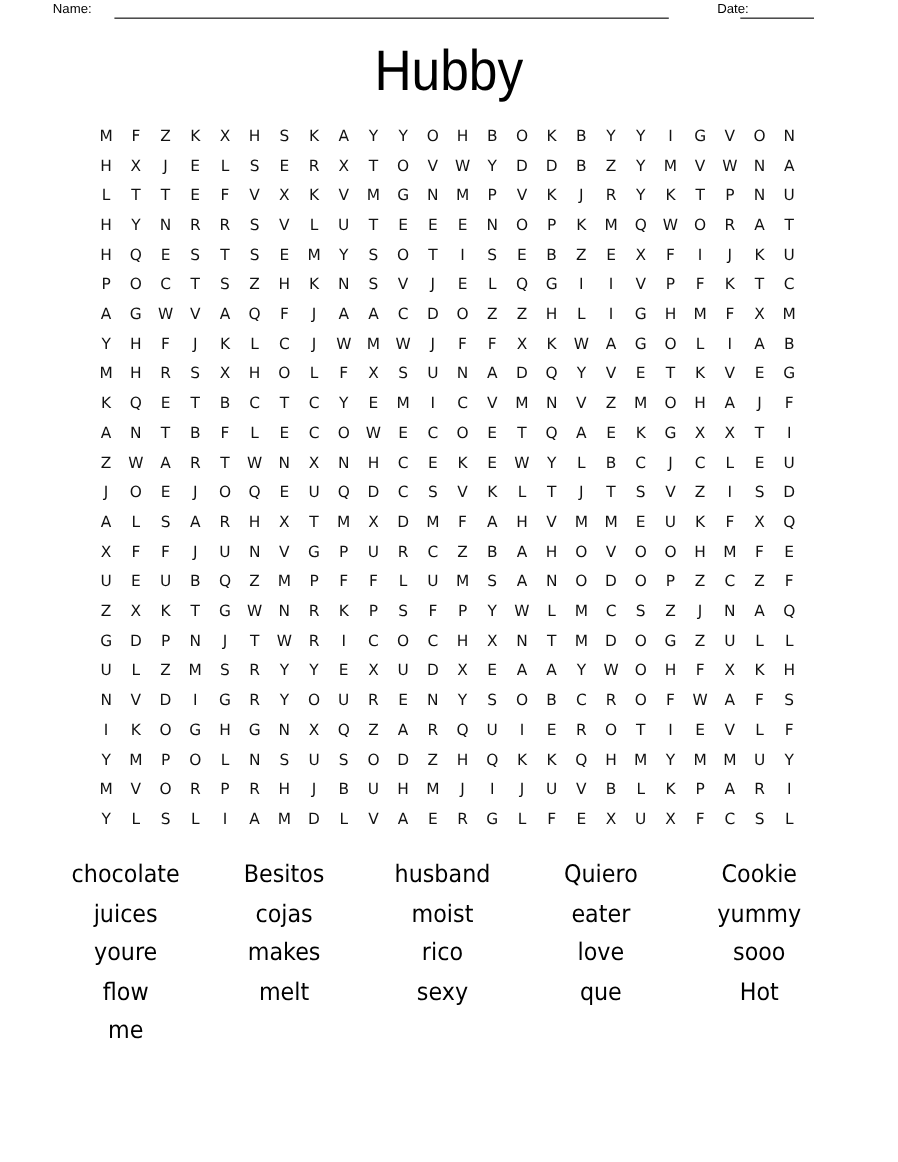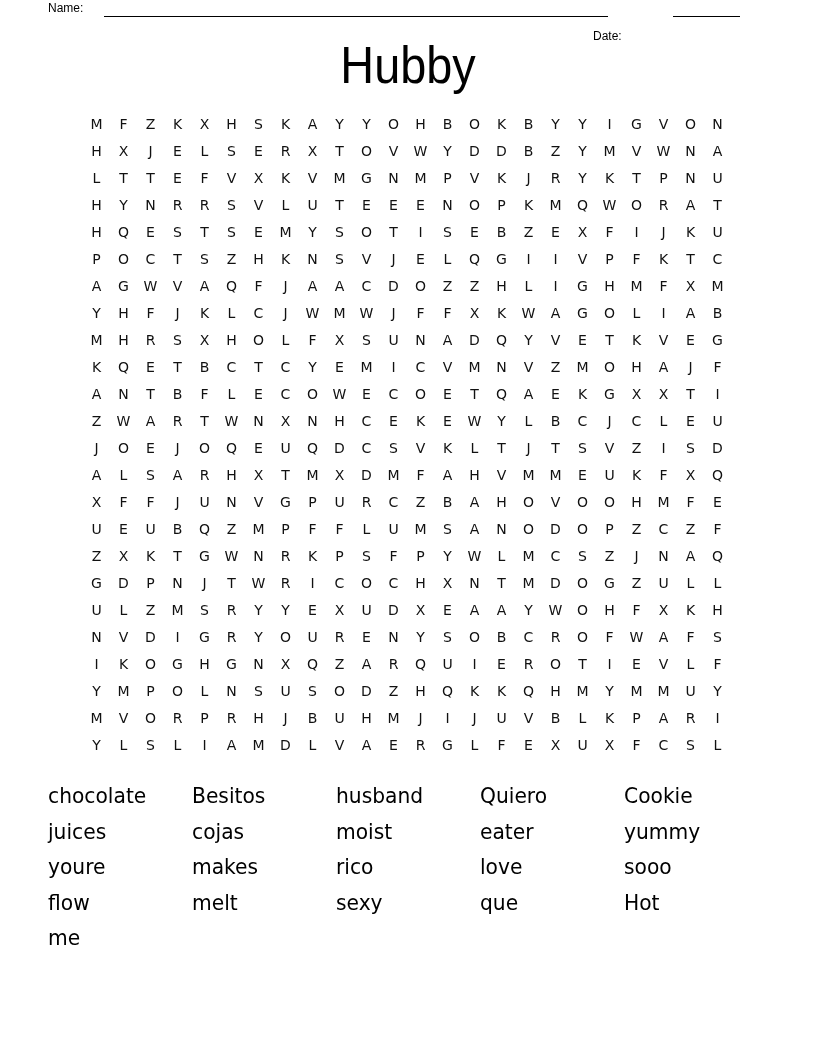--- a/index.html
+++ b/index.html
@@ -4,38 +4,38 @@
 <style>
   html, body { margin: 0; padding: 0; background: #ffffff; }
   body { width: 816px; height: 1056px; position: relative; overflow: hidden; color: #000; }
   .header-line {
     position: absolute; top: 0; left: 48px; width: 700px; height: 20px;
     font-family: "Liberation Sans", sans-serif; font-size: 12px; line-height: 18px;
     white-space: nowrap;
   }
   .header-line .name-label { position: absolute; left: 0; top: -1px; }
   .header-line .name-blank { position: absolute; left: 56px; top: 16px; width: 504px; border-bottom: 1px solid #000; }
-  .header-line .date-label { position: absolute; left: 545px; top: -1px; margin-top: 28px; }
+  .header-line .date-label { position: absolute; left: 604px; top: -1px; }
   .header-line .date-blank { position: absolute; left: 625px; top: 16px; width: 67px; border-bottom: 1px solid #000; }
   .title {
     position: absolute; top: 34px; left: 0; width: 816px; text-align: center;
     font-family: "Liberation Sans", sans-serif; font-size: 52px; line-height: 62px;
     transform: scaleX(0.9);
   }
   .grid {
     position: absolute; left: 83px; top: 111px;
     display: grid; grid-template-columns: repeat(24, 27px); grid-auto-rows: 27px;
   }
   .cell {
     width: 27px; height: 27px; text-align: center; line-height: 27px;
     font-family: "DejaVu Sans", sans-serif; font-size: 14px; color: #111;
   }
   .words {
     position: absolute; left: 48px; top: 778px;
-    display: grid; grid-template-columns: repeat(5, 144px); grid-auto-rows: 35.5px;
+    display: grid; grid-template-columns: repeat(5, 144px); grid-auto-rows: 35.5px; text-align: center;
   }
   .word {
     font-family: "DejaVu Sans", sans-serif; font-size: 22px; line-height: 35px;
     transform: scaleX(0.92); transform-origin: left center; white-space: nowrap;
   }
 </style>
 </head>
 <body>
 
 <div class="header-line">

